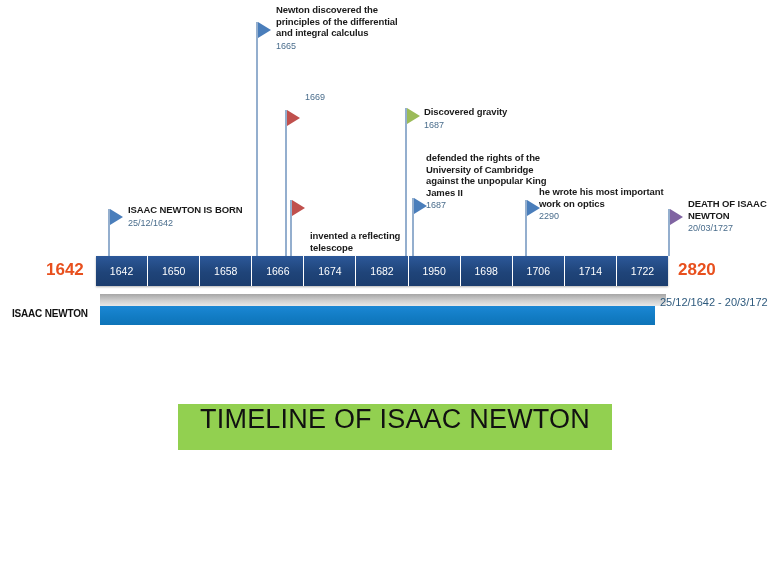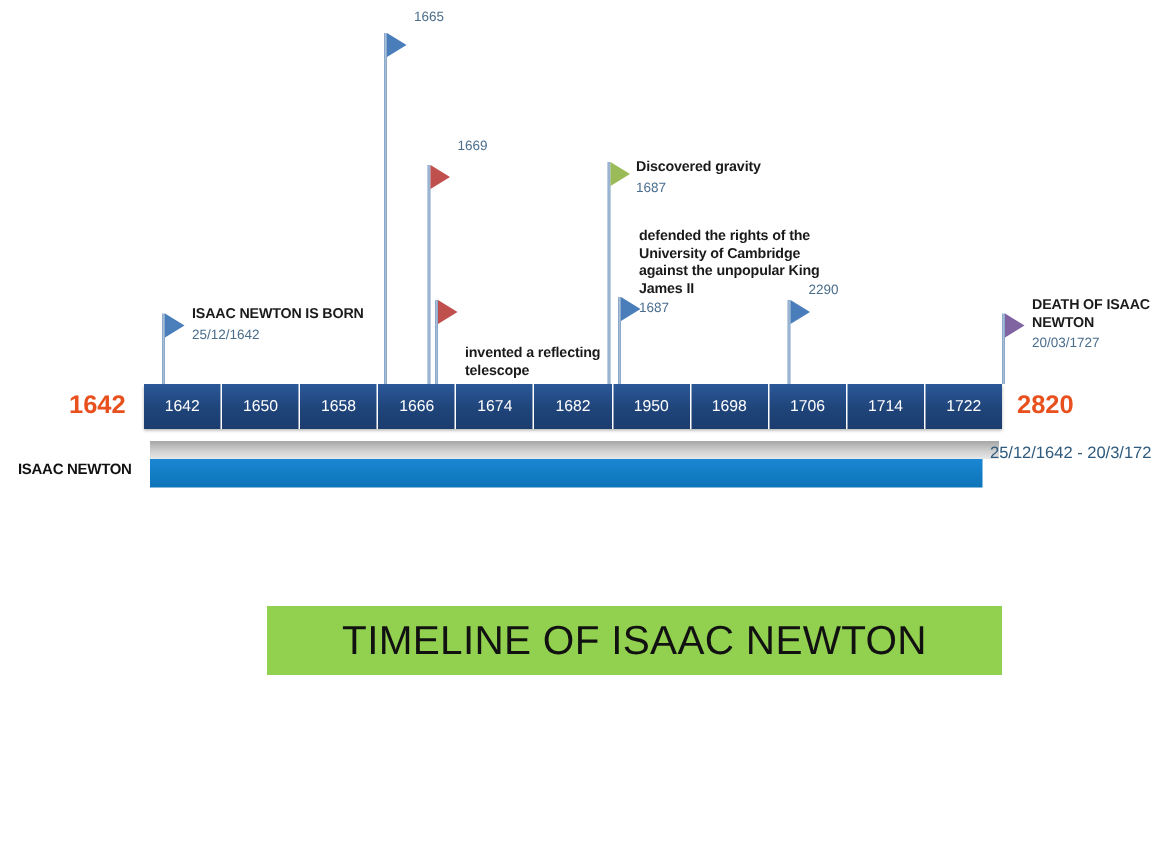--- a/index.html
+++ b/index.html
@@ -129,25 +129,25 @@
     font-size: 11px;
     color: #2e5a7d;
     white-space: nowrap;
   }
 
   
   #title-banner {
     position: absolute;
     left: 178px;
     top: 404px;
-    width: 490px;
+    width: 434px;
     height: 46px;
     background: #92d050;
     display: flex;
-    align-items: center;
+    align-items: flex-start;
     justify-content: center;
   }
   #title-text {
     font-size: 27px;
     color: #111111;
     letter-spacing: 0.2px;
   }
 </style>
 </head>
 <body>
@@ -160,20 +160,21 @@
         <div class="flag blue" style="left: 110px; top: 209px;"></div>
         <div class="evt-text" style="left: 128px; top: 204px; width: 140px;">
           <div class="evt-title">ISAAC NEWTON IS BORN</div>
           <div class="evt-date">25/12/1642</div>
         </div>
       </div>
       <div class="event">
         <div class="pole" style="left: 256px; top: 22px; height: 234px;"></div>
         <div class="flag blue" style="left: 258px; top: 22px;"></div>
         <div class="evt-text" style="left: 276px; top: 4px; width: 128px;">
+          <div class="evt-title">Newton discovered the principles of the differential and integral calculus</div>
           <div class="evt-date">1665</div>
         </div>
       </div>
       <div class="event">
         <div class="pole" style="left: 285px; top: 110px; height: 146px;"></div>
         <div class="flag red" style="left: 287px; top: 110px;"></div>
         <div class="evt-text" style="left: 305px; top: 90px; width: 122px;">
           <div class="evt-date">1669</div>
         </div>
       </div>
@@ -198,20 +199,21 @@
         <div class="flag blue" style="left: 414px; top: 198px;"></div>
         <div class="evt-text" style="left: 426px; top: 152px; width: 132px;">
           <div class="evt-title">defended the rights of the University of Cambridge against the unpopular King James II</div>
           <div class="evt-date">1687</div>
         </div>
       </div>
       <div class="event">
         <div class="pole" style="left: 525px; top: 200px; height: 56px;"></div>
         <div class="flag blue" style="left: 527px; top: 200px;"></div>
         <div class="evt-text" style="left: 539px; top: 186px; width: 128px;">
+          <div class="evt-title">he wrote his most important work on optics</div>
           <div class="evt-date">2290</div>
         </div>
       </div>
       <div class="event">
         <div class="pole" style="left: 668px; top: 209px; height: 47px;"></div>
         <div class="flag purple" style="left: 670px; top: 209px;"></div>
         <div class="evt-text" style="left: 688px; top: 198px; width: 100px;">
           <div class="evt-title">DEATH OF ISAAC NEWTON</div>
           <div class="evt-date">20/03/1727</div>
         </div>

